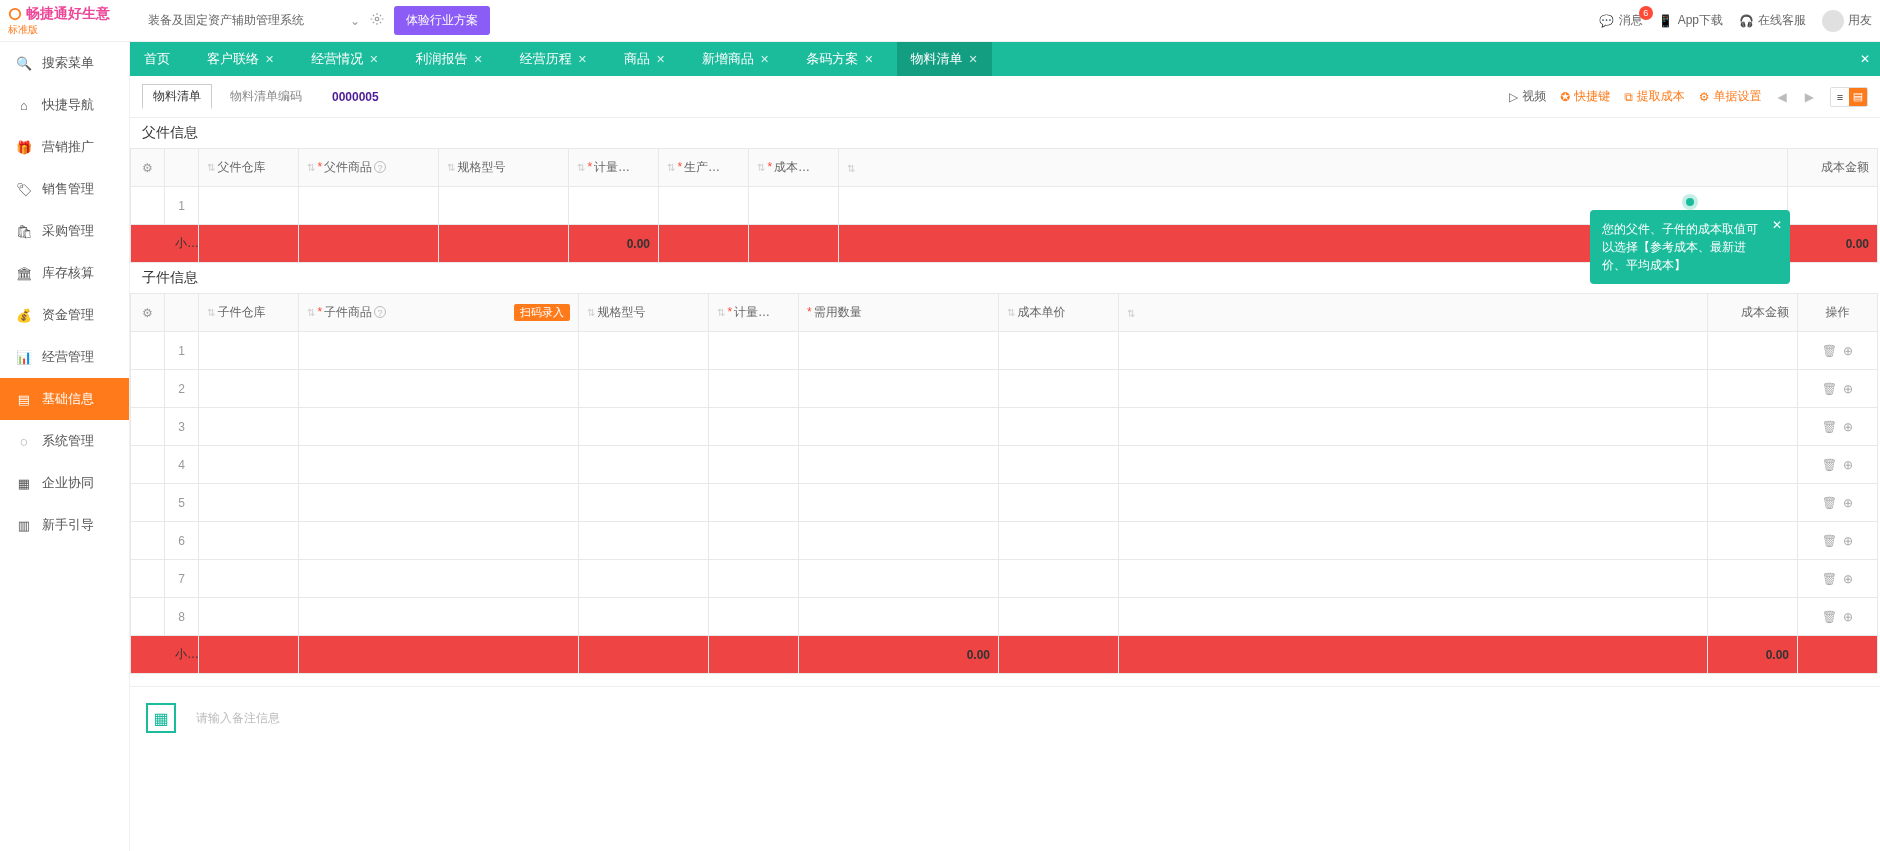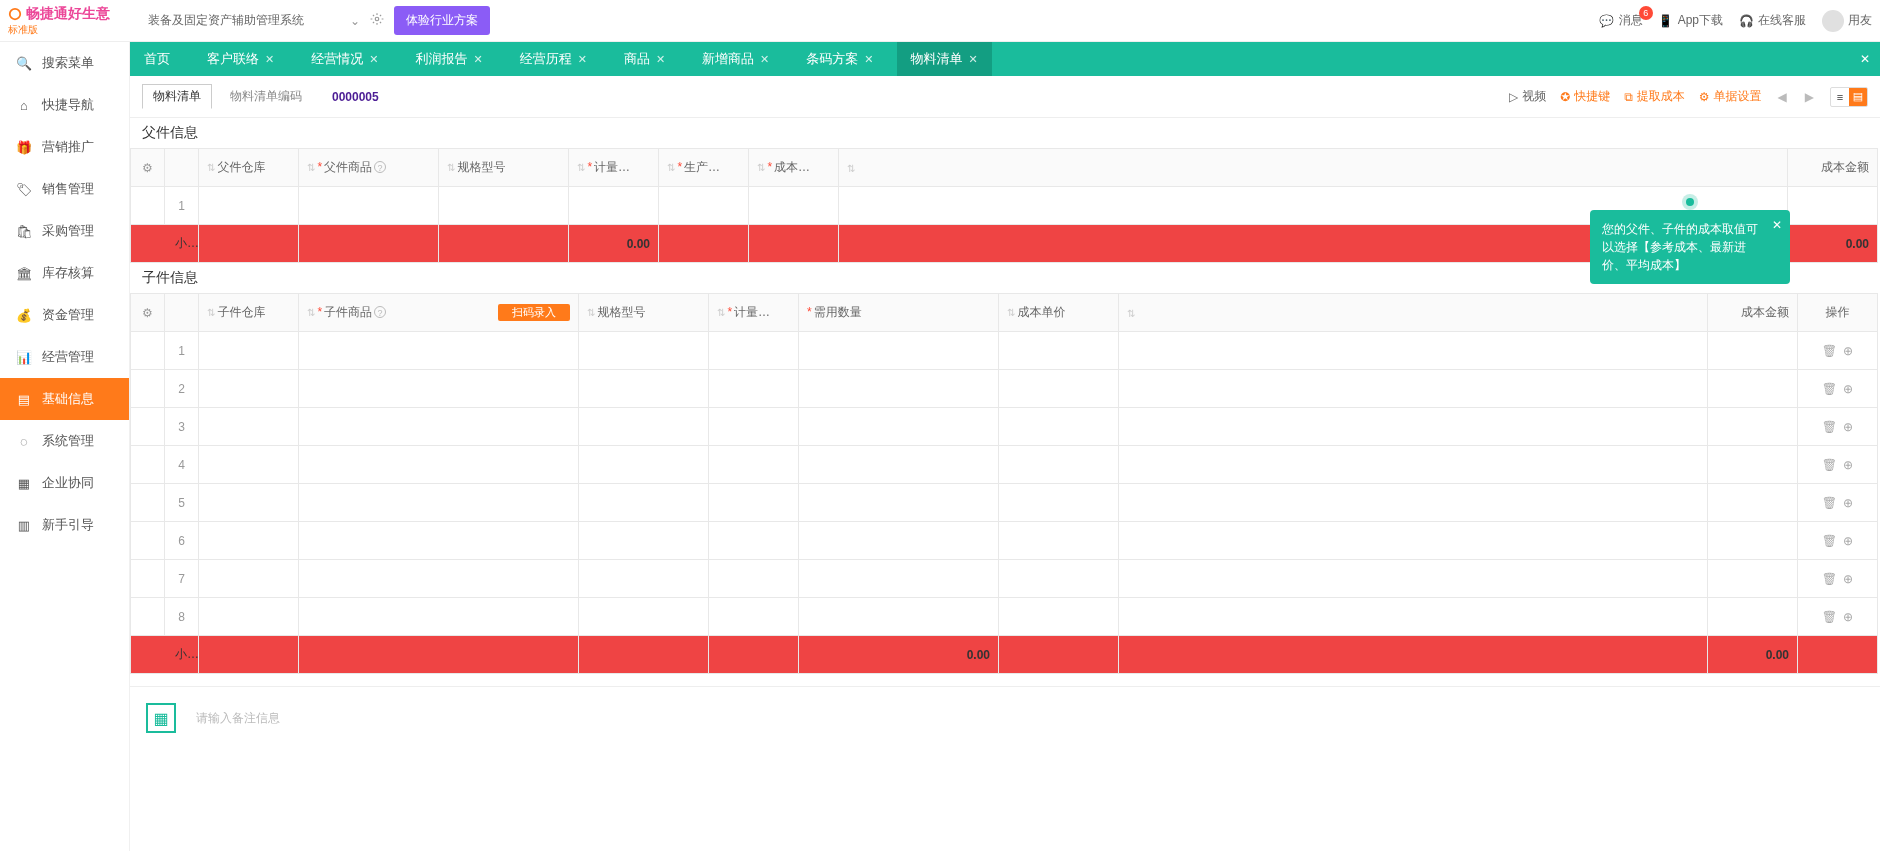--- a/index.html
+++ b/index.html
@@ -57,21 +57,21 @@
 table { border-collapse:collapse; width:calc(100% - 2px); table-layout:fixed; }
 th, td { border:1px solid #e8e8e8; height:38px; padding:0 8px; font-size:12px; color:#555; text-align:left; overflow:hidden; white-space:nowrap; text-overflow:ellipsis;}
 th { background:#fafafa; font-weight:normal; color:#666; position:relative;}
 th .sort { color:#ccc; font-size:10px; margin-right:2px; display:inline-block; line-height:8px;}
 .req { color:#ff4a37; margin-right:2px;}
 .help { display:inline-block; width:12px; height:12px; border:1px solid #bbb; border-radius:50%; font-size:9px; text-align:center; line-height:12px; color:#bbb; margin-left:2px;}
 tr.subtotal td { background:#ef4444; color:#333;padding-left:44px;}
 .num-right { text-align:right; font-weight:bold; color:#222;}
 .gear-cell { text-align:center; color:#999; width:34px;}
 .row-num { text-align:center; color:#999; width:34px;}
-.scan-btn { background:#ff7a1a; color:#fff; font-size:11px; padding:1px 14px; border-radius:2px; float:right; cursor:pointer;}
+.scan-btn { background:#ff7a1a; color:#fff; font-size:11px; padding:1px 6px; border-radius:2px; float:right; cursor:pointer;}
 .op-icons { text-align:center; color:#aaa; }
 .op-icons span { margin:0 3px; cursor:pointer;}
 
 
 .tip-wrap { position:absolute; top:156px; right:90px; z-index:10;}
 .tip-dot { width:8px; height:8px; background:#1abc9c; border-radius:50%; margin:0 auto 4px auto; box-shadow:0 0 0 4px rgba(26,188,156,.25);}
 .tip-box { background:#1abc9c; color:#fff; padding:10px 26px 10px 12px; border-radius:4px; max-width:200px; font-size:12px; line-height:1.5; position:relative;}
 .tip-box .tip-close { position:absolute; top:6px; right:8px; cursor:pointer; color:#fff; font-size:12px;}
 
 

